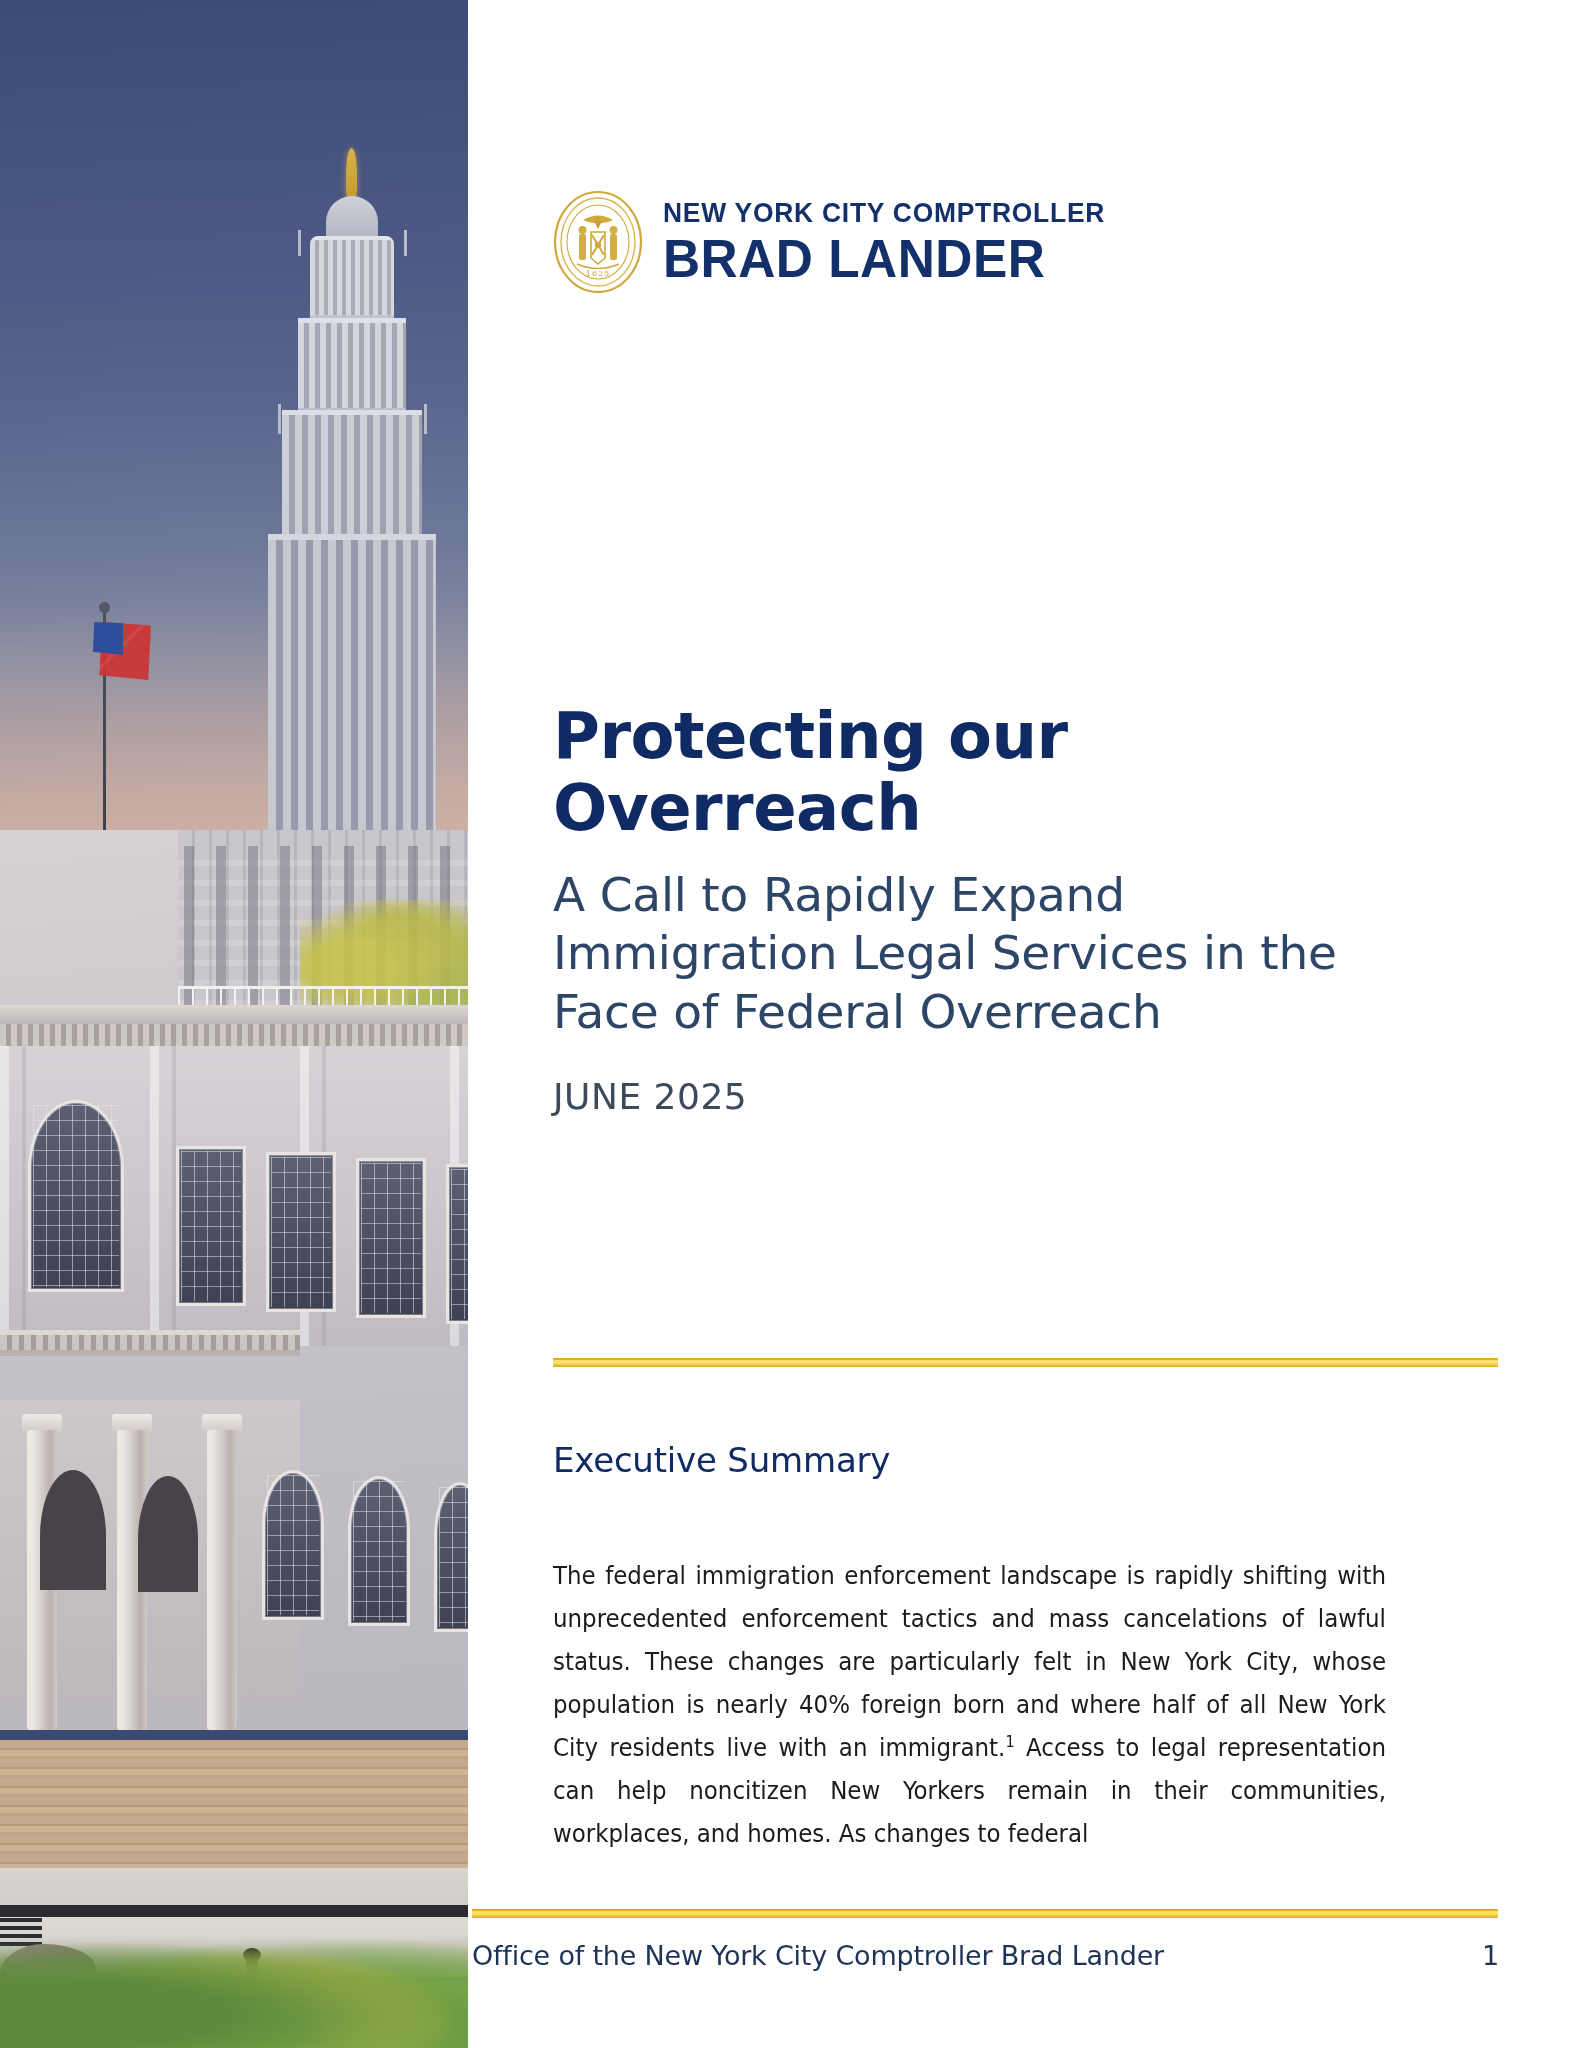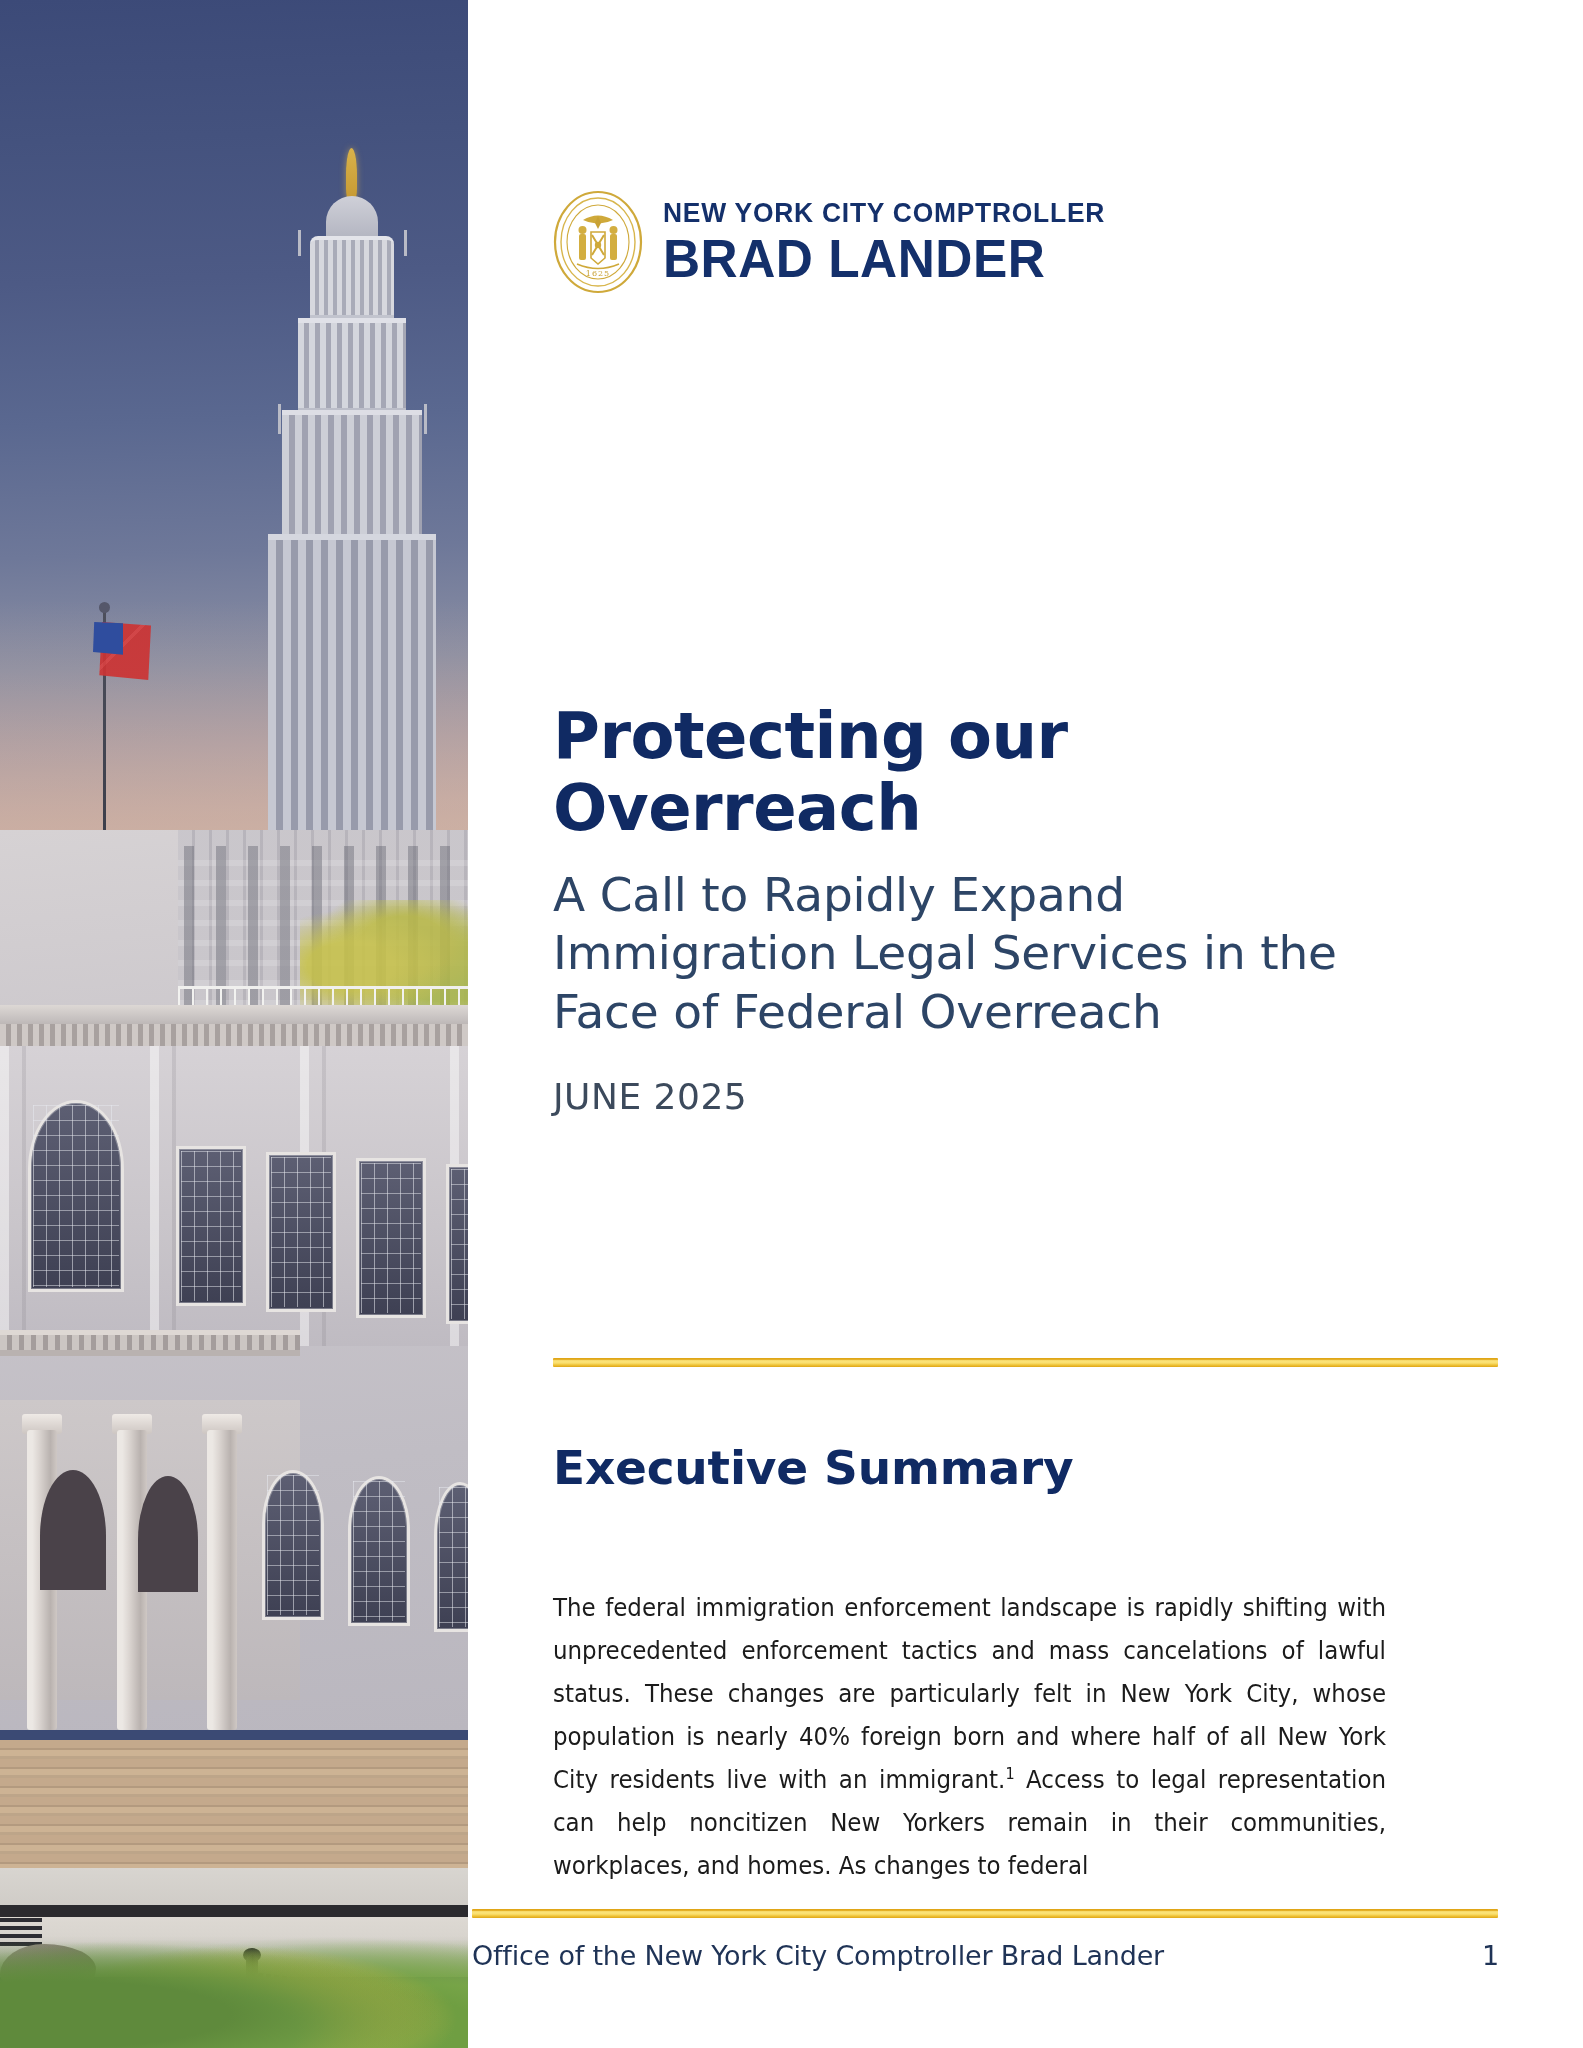--- a/index.html
+++ b/index.html
@@ -307,25 +307,25 @@
     border-radius:1px;
   }
   .rule-top {
     position:absolute; left:85px; top:1358px; width:945px;
   }
 
   
   .section-head {
     position:absolute; left:85px; top:1440px;
     font-family:"DejaVu Sans", sans-serif;
-    font-size:47px; font-weight:700; color:#102a63;
+    font-size:34px; font-weight:400; color:#102a63;
     letter-spacing:-.2px;
   }
   .body-copy {
-    position:absolute; left:85px; top:1586px; width:833px;
+    position:absolute; left:85px; top:1554px; width:833px;
     font-family:"DejaVu Sans Condensed","DejaVu Sans", sans-serif;
     font-size:25.5px; line-height:43px;
     color:#1b1b1b; text-align:justify;
     text-justify:inter-word;
     hyphens:none;
   }
   .body-copy sup { font-size:16px; vertical-align:super; line-height:0; }
 
   
   .rule-footer {

